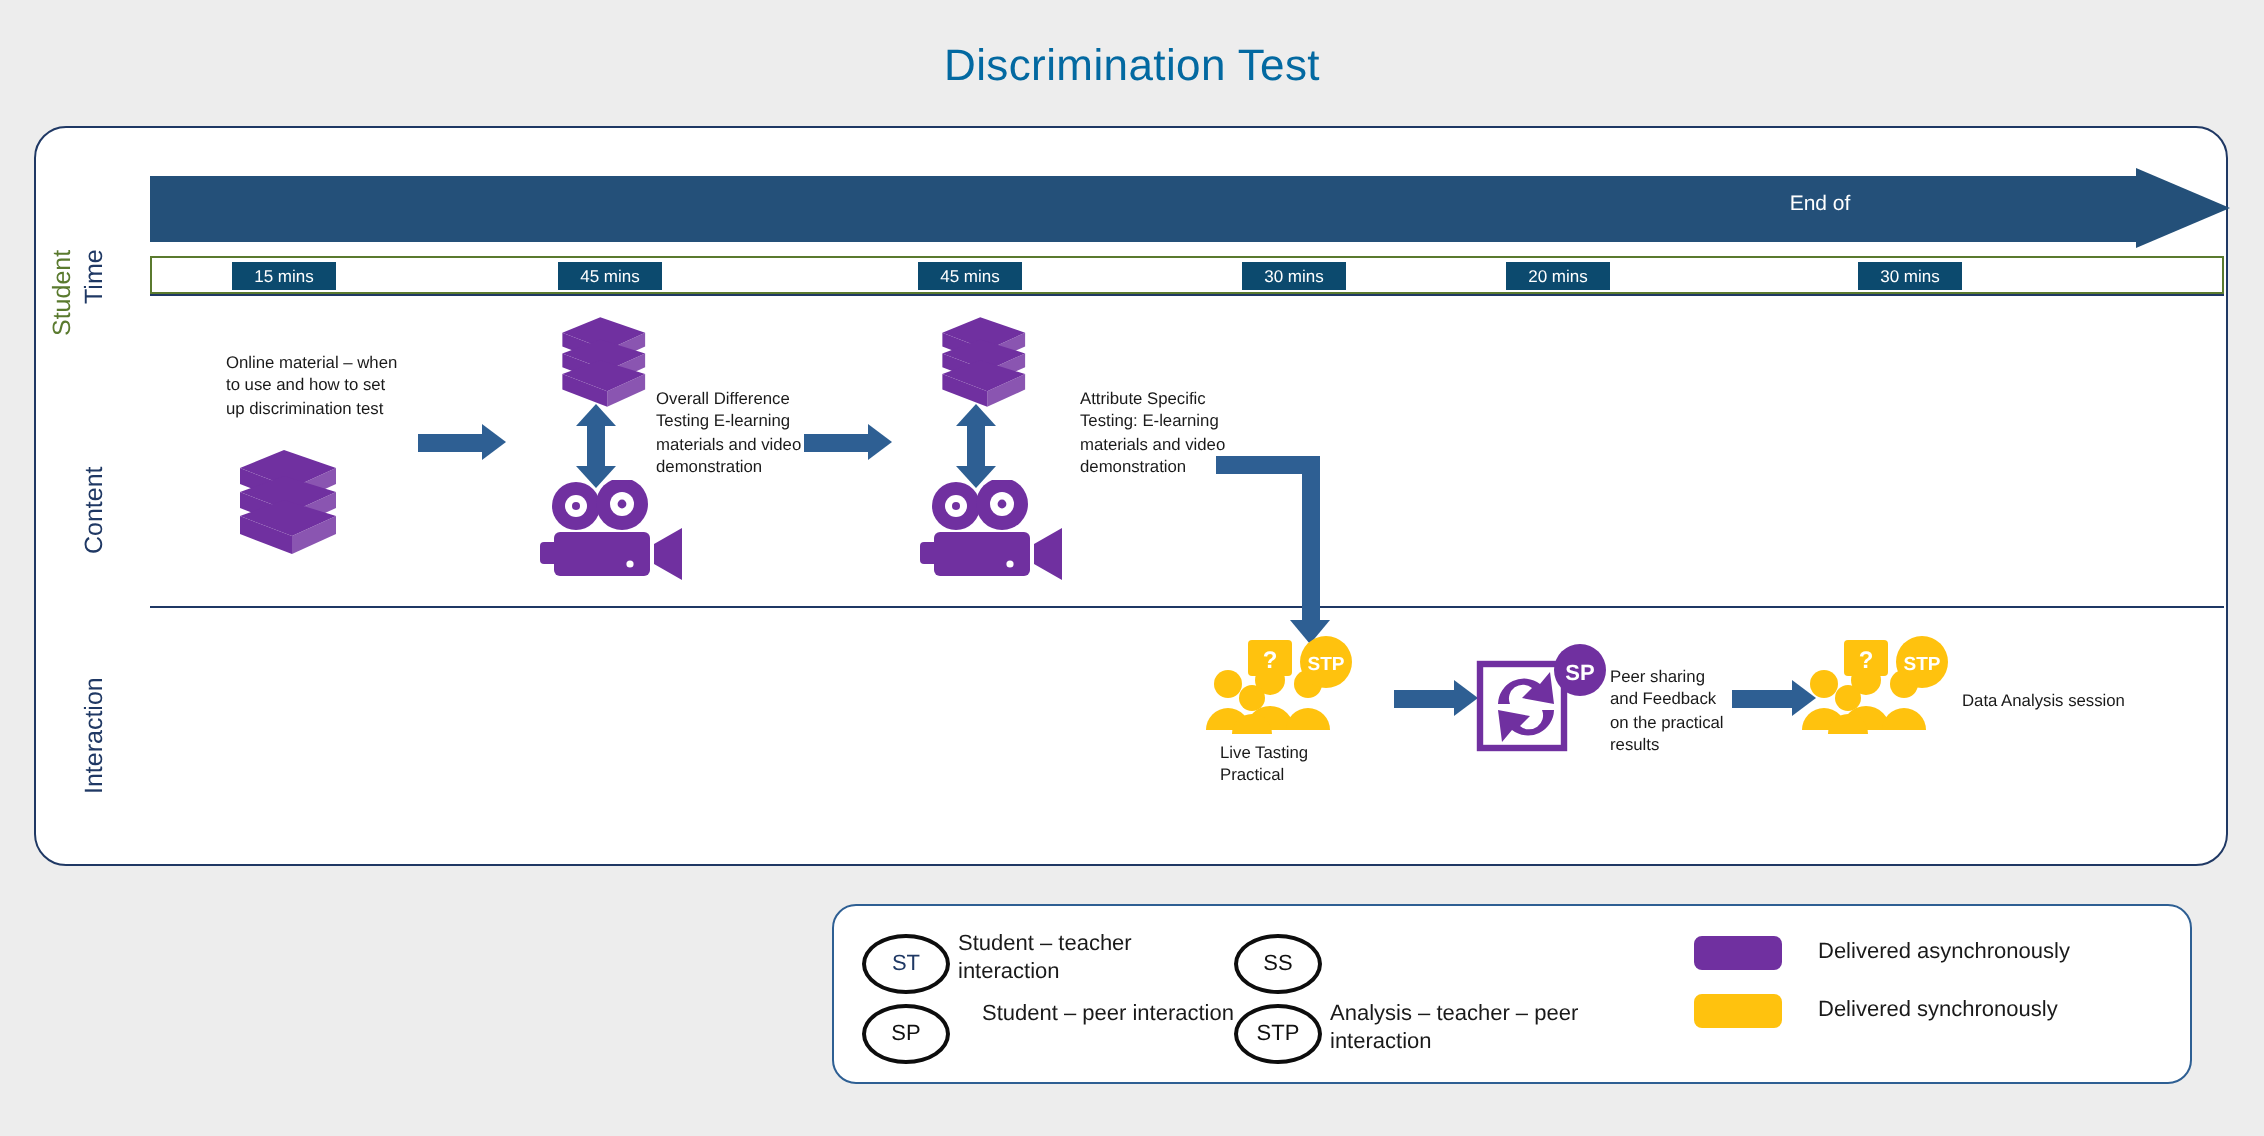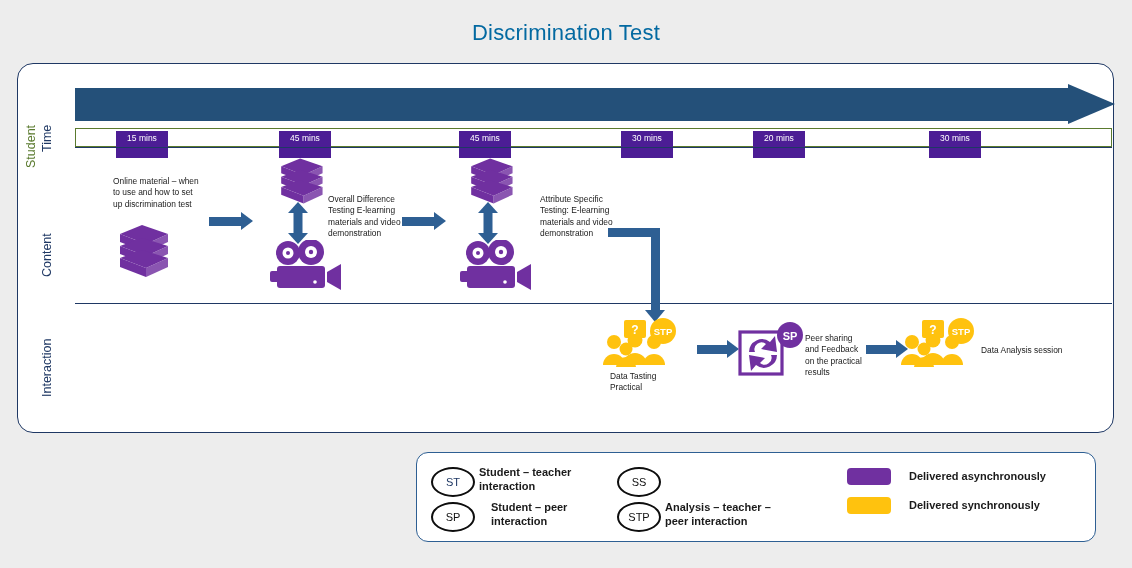--- a/index.html
+++ b/index.html
@@ -71,22 +71,22 @@
   #t-end{left:720px;width:230px;}
 
   
   .durstrip{
     position:absolute;left:75px;top:128px;width:1037px;height:19px;
     border:1.3px solid #5a7a2e;
     box-sizing:border-box;
     background:#ffffff;
   }
   .dur{
-    position:absolute;top:2px;height:27px;
-    background:#4c1d95;
+    position:absolute;top:2px;height:14px;
+    background:#0c4a6e;
     color:#ffffff;
     font-size:8.5px;
     line-height:15px;
     text-align:center;
   }
 
   
   .hdiv{
     position:absolute;height:0;border-top:1.1px solid #1f3864;
   }
@@ -171,21 +171,20 @@
     text-align:center;
     color:#111;
     background:#fff;
   }
   .legbadge.blue{color:#1f3864;}
   .legtext{
     position:absolute;
     font-size:11px;
     line-height:14px;
     color:#1a1a1a;
-    font-weight:bold;
   }
   .swatch{
     position:absolute;width:44px;height:17px;border-radius:4px;
   }
 </style>
 </head>
 <body>
 
 <div id="stage">
 
@@ -194,20 +193,21 @@
   <div class="panel"></div>
 
   <div class="rowlabel green" id="lbl-student">Student</div>
   <div class="rowlabel navy" id="lbl-time">Time</div>
   <div class="rowlabel navy" id="lbl-content">Content</div>
   <div class="rowlabel navy" id="lbl-interaction">Interaction</div>
 
   <div class="timearrow">
     <div class="body"></div>
     <div class="head"></div>
+    <div class="lbl" id="t-end">End of</div>
   </div>
 
   <div class="durstrip" id="durstrip">
       <div class="dur" style="left: 40px; width: 52px;">15 mins</div>
       <div class="dur" style="left: 203px; width: 52px;">45 mins</div>
       <div class="dur" style="left: 383px; width: 52px;">45 mins</div>
       <div class="dur" style="left: 545px; width: 52px;">30 mins</div>
       <div class="dur" style="left: 677px; width: 52px;">20 mins</div>
       <div class="dur" style="left: 853px; width: 52px;">30 mins</div>
     </div>
@@ -343,21 +343,21 @@
         <circle cx="24" cy="31" r="6.5"></circle>
         <path d="M14 49 a10 10 0 0 1 20 0 Z"></path>
         <rect x="22" y="2" width="22" height="18" rx="2"></rect>
         <path d="M27 19 L27 26 L34 19 Z"></path>
         <circle cx="61" cy="13" r="13"></circle>
       </g>
       <text x="33" y="16" font-family="Liberation Sans, sans-serif" font-size="12" font-weight="bold" fill="#ffffff" text-anchor="middle">?</text>
       <text x="61" y="17" font-family="Liberation Sans, sans-serif" font-size="9.5" font-weight="bold" fill="#ffffff" text-anchor="middle">STP</text>
     </svg>
   </div>
-  <div class="ctext" style="left:610px;top:371px;width:60px;">Data Tasting Practical</div>
+  <div class="ctext" style="left:610px;top:371px;width:60px;">Live Tasting Practical</div>
 
   <div class="rarrow" style="left:697px;top:340px;width:42px;height:19px;">
     <div class="bar" style="width:30px;"></div>
     <div class="tip" style="left:30px;"></div>
   </div>
 
   <div class="syncicon" style="left:737px;top:322px;">
     <svg width="72" height="56" viewBox="0 0 72 56">
       <rect x="3" y="10" width="42" height="42" fill="none" stroke="#7030A0" stroke-width="3.2"></rect>
       <g fill="#7030A0">

